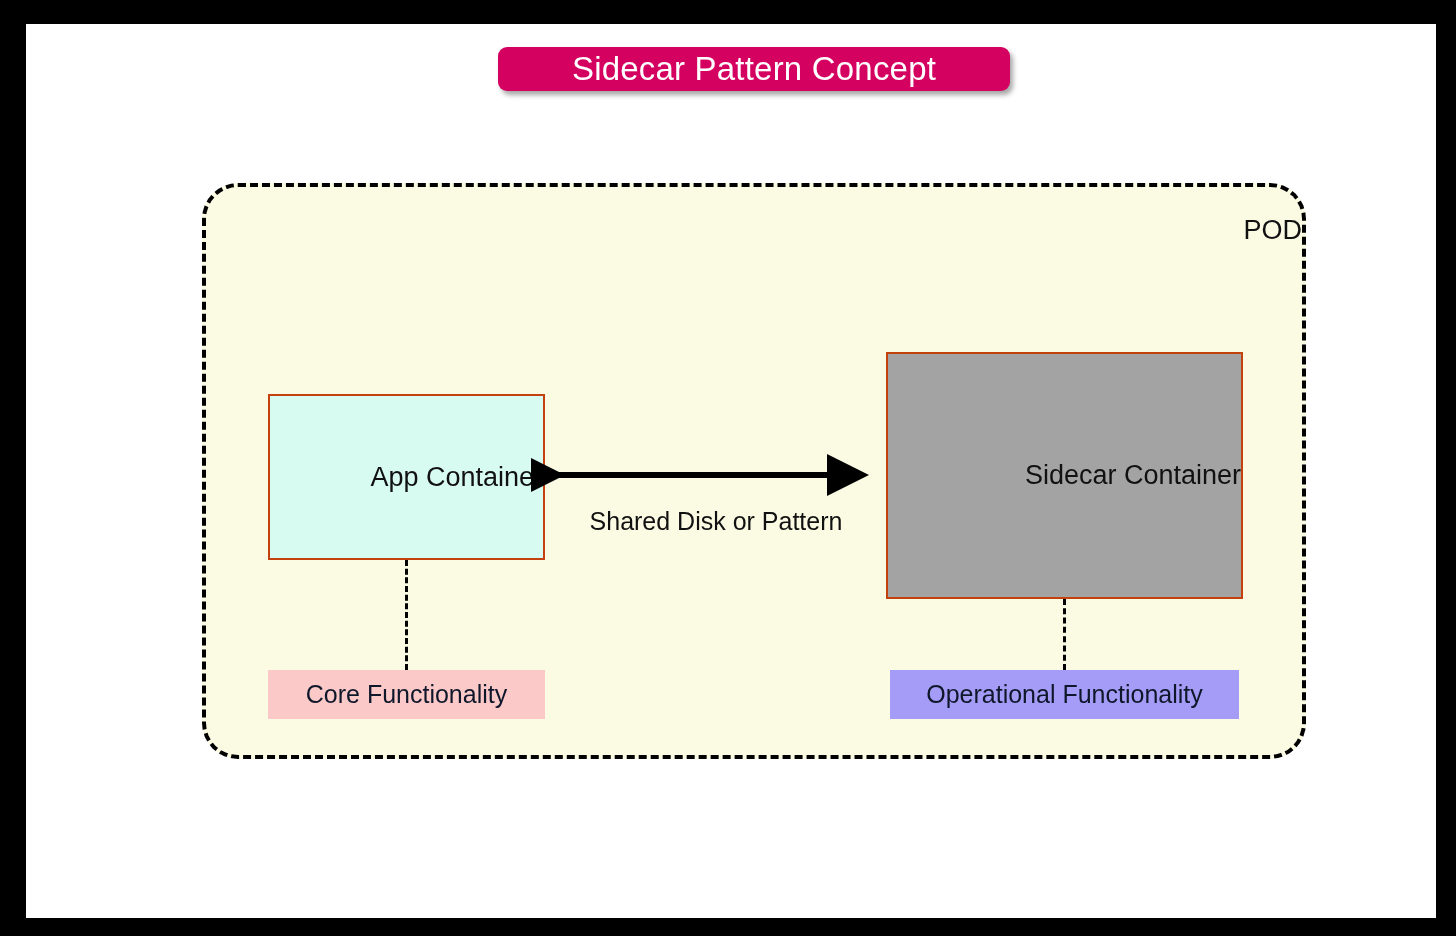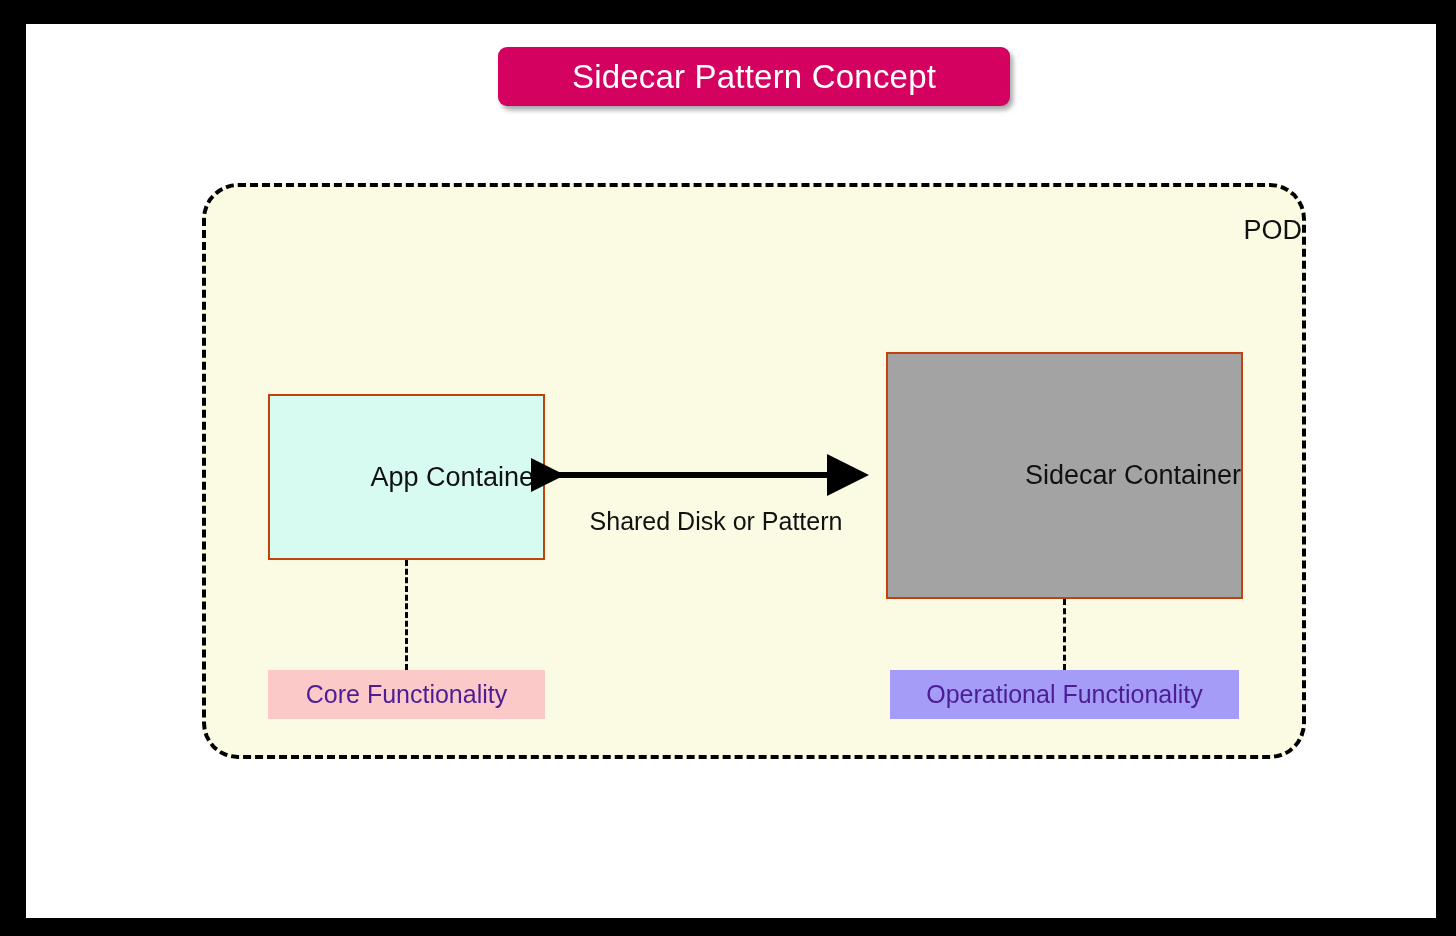--- a/index.html
+++ b/index.html
@@ -30,21 +30,21 @@
     height: 894px;
     background: #ffffff;
   }
 
   
   #title-banner {
     position: absolute;
     left: 472px;
     top: 23px;
     width: 512px;
-    height: 59px;
+    height: 44px;
     background: #d40160;
     border-radius: 9px;
     box-shadow: 3px 4px 5px rgba(0,0,0,0.35);
     display: flex;
     align-items: center;
     justify-content: center;
   }
   #title-banner .title-text {
     color: #ffffff;
     font-size: 33px;
@@ -136,21 +136,21 @@
   #connector-left  { left: 379px; top: 536px; height: 110px; }
   #connector-right { left: 1037px; top: 575px; height: 71px; }
 
   
   .tag {
     position: absolute;
     display: flex;
     align-items: center;
     justify-content: center;
     font-size: 25px;
-    color: #4c1d95;
+    color: #0f172a;
     font-family: "Liberation Sans", sans-serif;
     white-space: nowrap;
     text-align: center;
   }
   #core-functionality {
     left: 242px;
     top: 646px;
     width: 277px;
     height: 49px;
     background: #fcc9c9;

